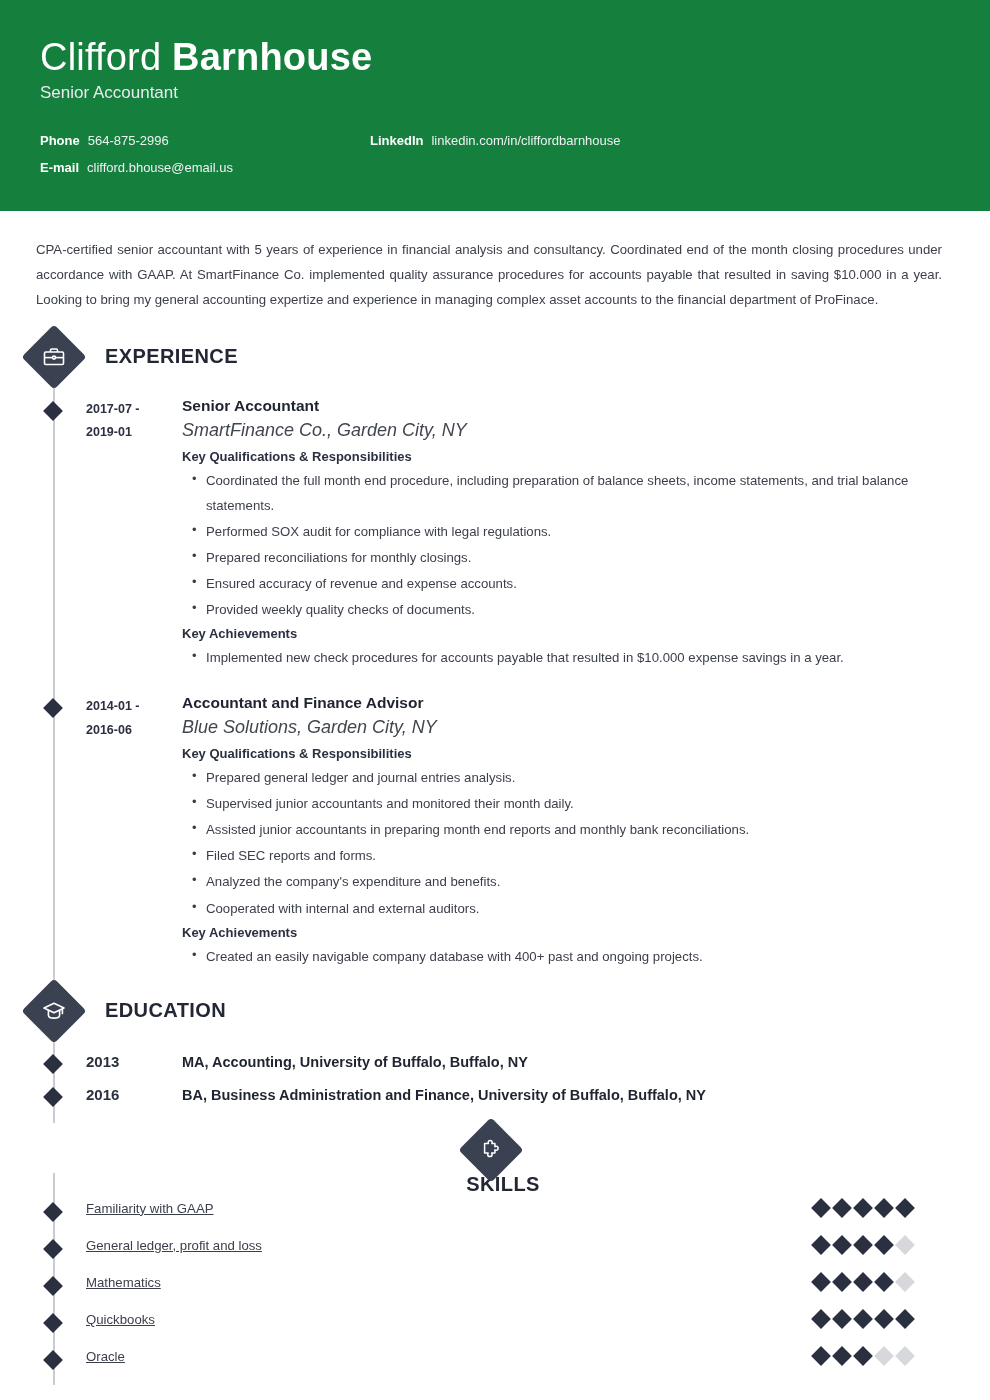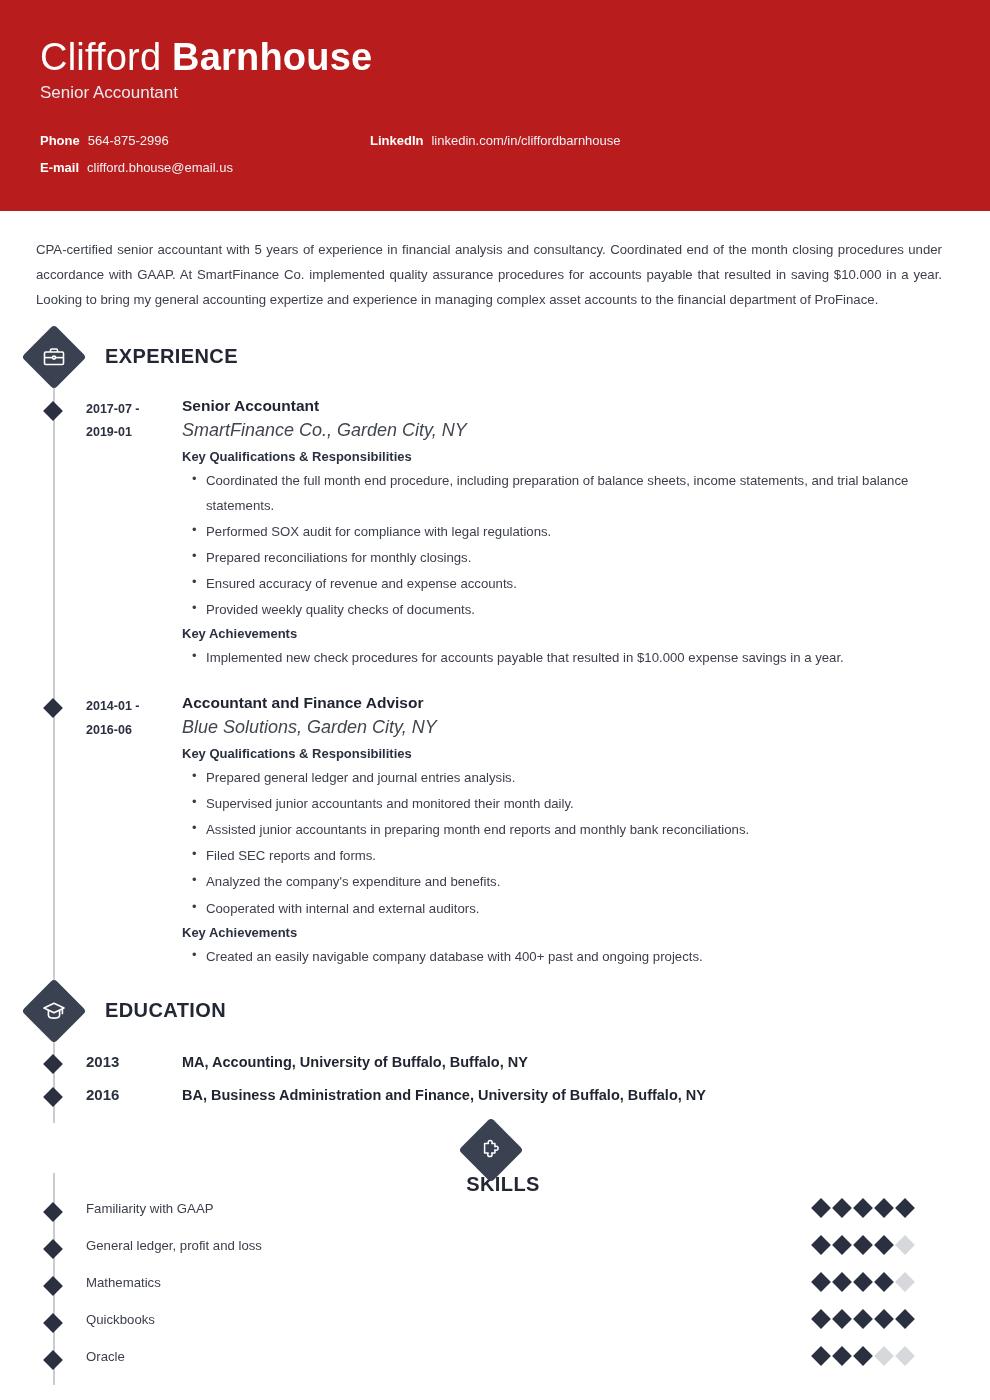--- a/index.html
+++ b/index.html
@@ -8,21 +8,21 @@
     width: 990px;
     min-height: 1400px;
     background: #ffffff;
     font-family: "Liberation Sans", sans-serif;
     color: #2b2f3a;
     -webkit-font-smoothing: antialiased;
   }
 
   
   .header {
-    background: #b91c1c;
+    background: #15803d;
     padding: 36px 40px 24px 40px;
     min-height: 208px;
   }
   .name {
     color: #ffffff;
     font-size: 38px;
     line-height: 1.12;
     font-weight: 400;
     letter-spacing: 0.2px;
     margin: 0 0 4px 0;
@@ -219,20 +219,21 @@
     width: 14px;
     height: 14px;
     background: #2b3040;
     transform: rotate(45deg);
     z-index: 2;
   }
   .skill-name {
     flex: 1 1 auto;
     font-size: 13.2px;
     color: #3b3f4a;
+    text-decoration: underline;
   }
   .rating { display: flex; gap: 7px; flex: 0 0 auto; padding-right: 38px; }
   .pip {
     width: 14px;
     height: 14px;
     transform: rotate(45deg);
     background: #d6d8dc;
   }
   .pip.on { background: #2b3040; }
 </style>

